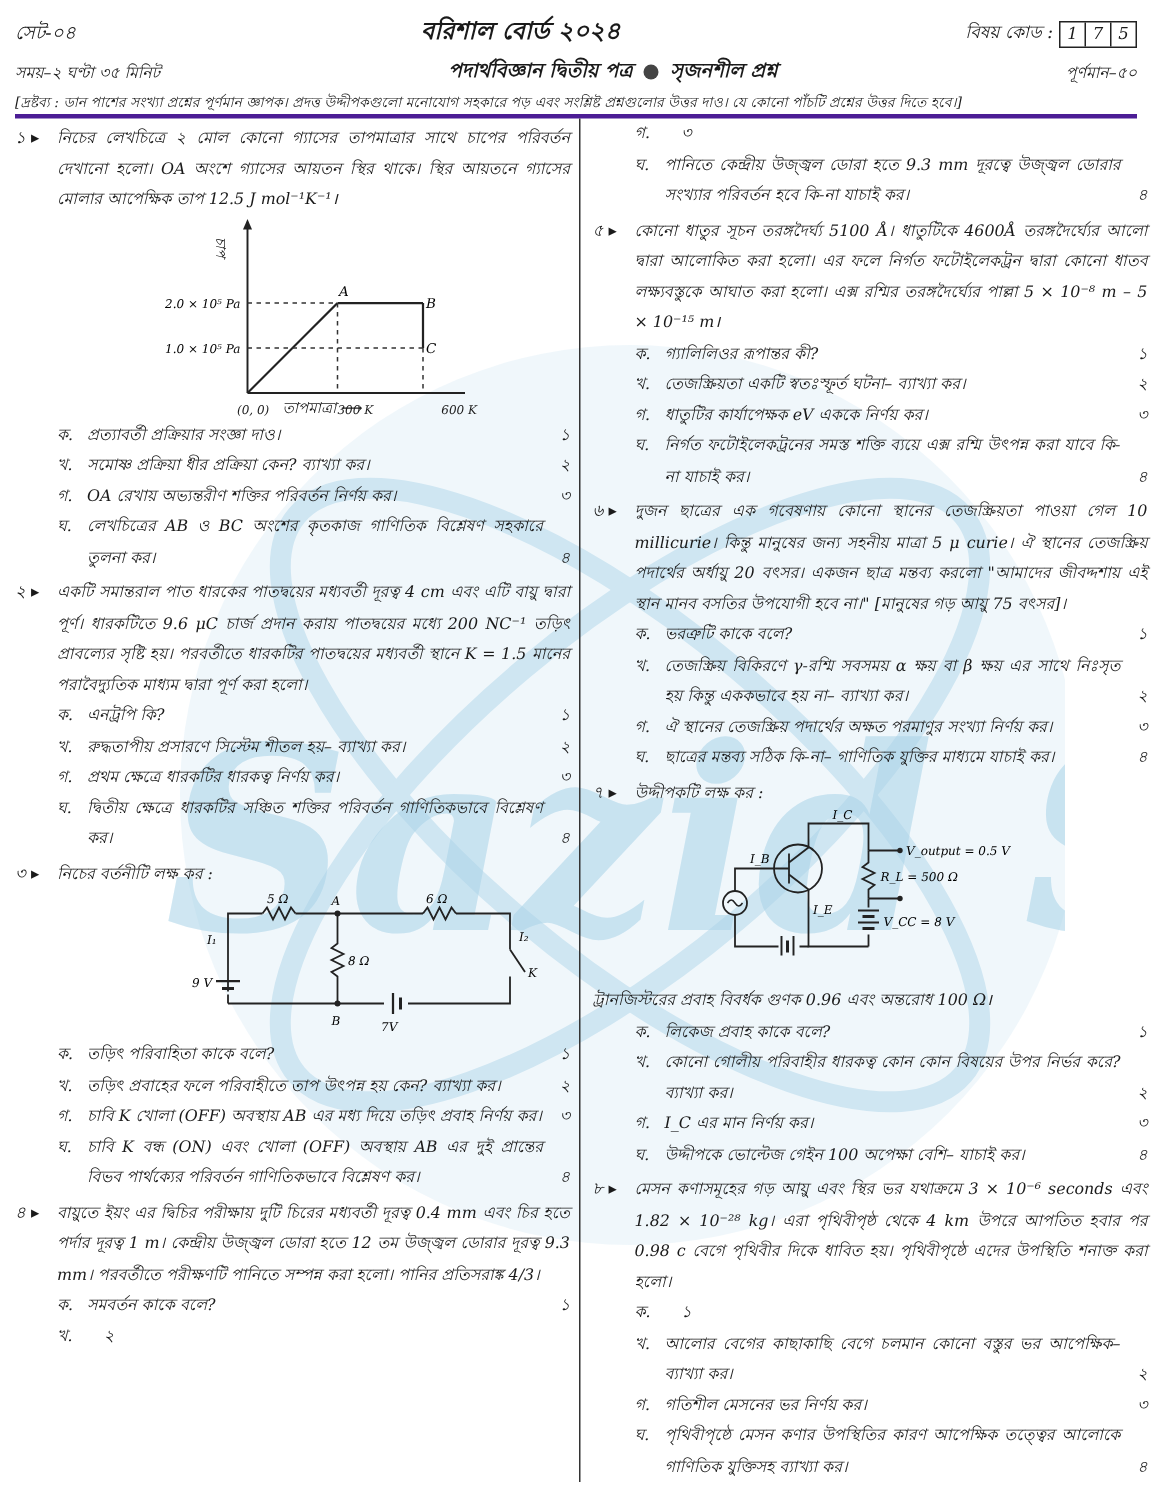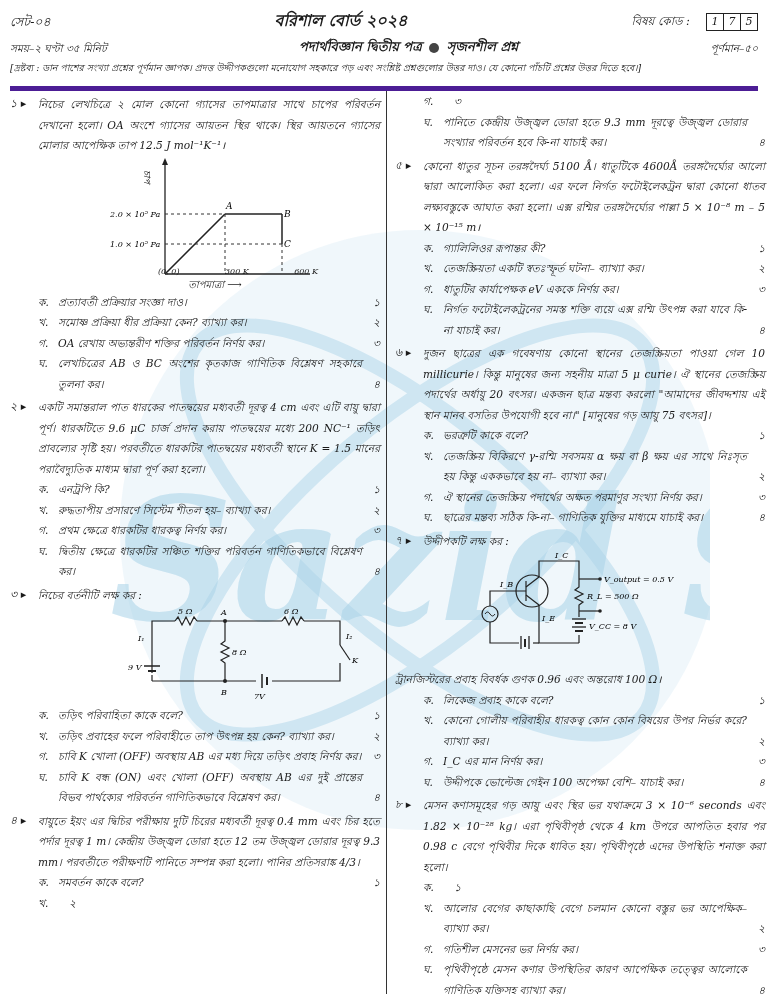--- a/index.html
+++ b/index.html
@@ -2,27 +2,27 @@
 <html><head>
 <meta charset="utf-8">
 <style>
   html,body{margin:0;padding:0;background:#fff;}
   body{width:768px;height:994px;position:relative;overflow:hidden;font-family:"DejaVu Serif","Liberation Serif",serif;color:#1a1a1a;}
   .wm{position:absolute;left:90px;top:150px;width:620px;height:760px;pointer-events:none;z-index:0;}
   .page{position:relative;z-index:1;padding:0 10px;font-style:italic;}
   .hdr-row{display:flex;justify-content:space-between;align-items:center;}
   .set{font-size:12.5px;padding-top:10px;}
   .board{font-size:16px;font-weight:bold;padding-top:8px;}
-  .code{font-size:11.5px;padding-top:10px;display:flex;align-items:flex-start;gap:16px;}
+  .code{font-size:11.5px;padding-top:10px;display:flex;align-items:flex-end;gap:4px;}
   .code-box{display:inline-flex;border:1px solid #222;}
   .code-box span{width:16px;text-align:center;border-left:1px solid #222;font-size:11px;line-height:16px;}
   .code-box span:first-child{border-left:none;}
   .sub-row{font-size:10.5px;margin-top:2px;align-items:flex-end;}
   .paper{font-size:13px;font-weight:bold;}
-  .instr{font-size:9.3px;margin-top:3px;border-bottom:5px solid #4c1d95;padding-bottom:10px;white-space:nowrap;overflow:hidden;}
+  .instr{font-size:9.3px;margin-top:3px;border-bottom:3px solid #4c1d95;padding-bottom:0;white-space:nowrap;overflow:hidden;}
   .cols{display:flex;position:relative;}
   .col{width:374px;font-size:10.6px;line-height:20.5px;}
   .col.left{padding-right:6px;}
   .col.right{padding-left:8px;border-left:1.5px solid #333;}
   .q{margin-top:3px;}
   .qhead{display:flex;}
   .qnum{width:28px;flex-shrink:0;font-size:11px;}
   .qtext{text-align:justify;}
   .sub{display:flex;padding-left:28px;}
   .sub .lbl{width:20px;flex-shrink:0;}
@@ -87,21 +87,21 @@
             <line x1="155" y1="88" x2="272" y2="88" stroke="#333" stroke-dasharray="3,3"></line>
             <line x1="215" y1="58" x2="215" y2="118" stroke="#333" stroke-dasharray="3,3"></line>
             <line x1="272" y1="88" x2="272" y2="118" stroke="#333" stroke-dasharray="3,3"></line>
             <text x="216" y="53" font-size="9">A</text>
             <text x="274" y="61" font-size="9">B</text>
             <text x="274" y="91" font-size="9">C</text>
             <text x="100" y="61" font-size="8">2.0 × 10⁵ Pa</text>
             <text x="100" y="91" font-size="8">1.0 × 10⁵ Pa</text>
             <text x="148" y="122" font-size="0"> </text>
           </svg>
-          <div style="position:absolute;left:148px;top:106px;font-size:8px;width:160px;display:flex;justify-content:space-between;">
+          <div style="position:absolute;left:148px;top:120px;font-size:8px;width:160px;display:flex;justify-content:space-between;">
             <span>(0, 0)</span>
             <span>300 K</span>
             <span>600 K</span>
           </div>
         </div>
         <div style="text-align:center;font-size:10px;line-height:14px;padding-left:40px;">তাপমাত্রা ⟶</div>
         <div class="sub">
             <span class="lbl">ক.</span>
             <span class="txt">প্রত্যাবর্তী প্রক্রিয়ার সংজ্ঞা দাও।</span>
             <span class="mk">১</span>

